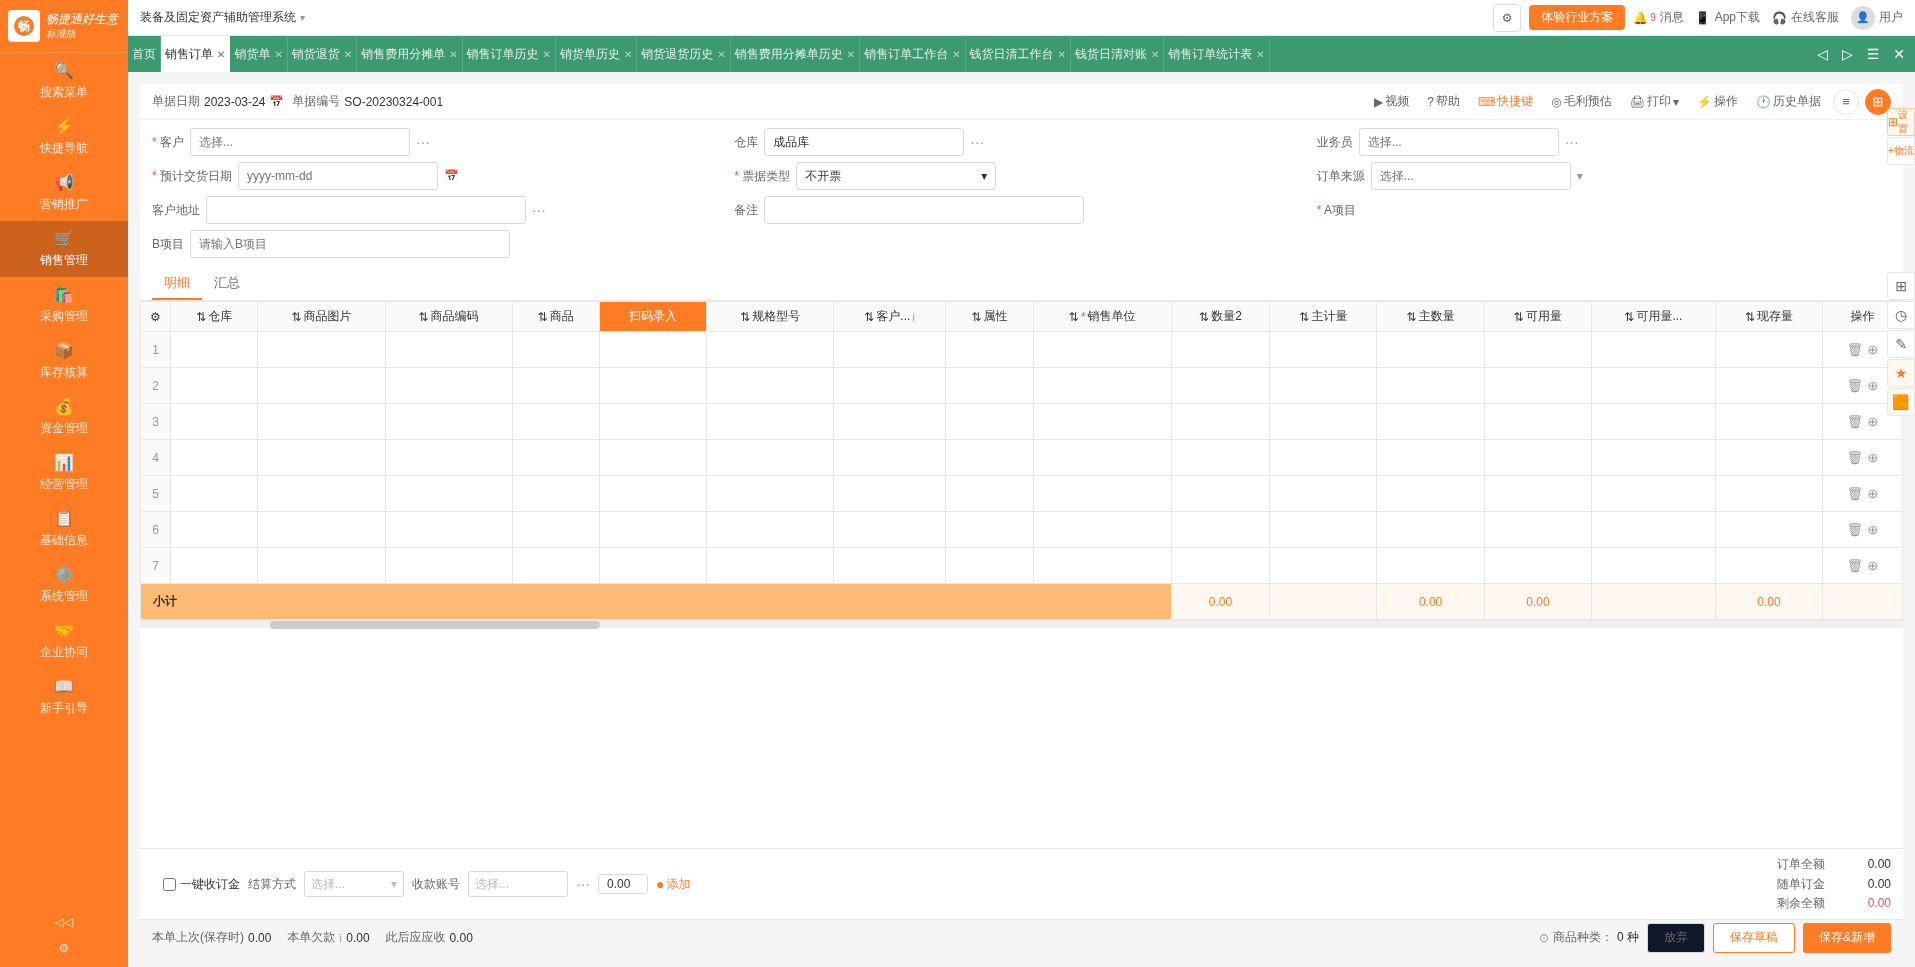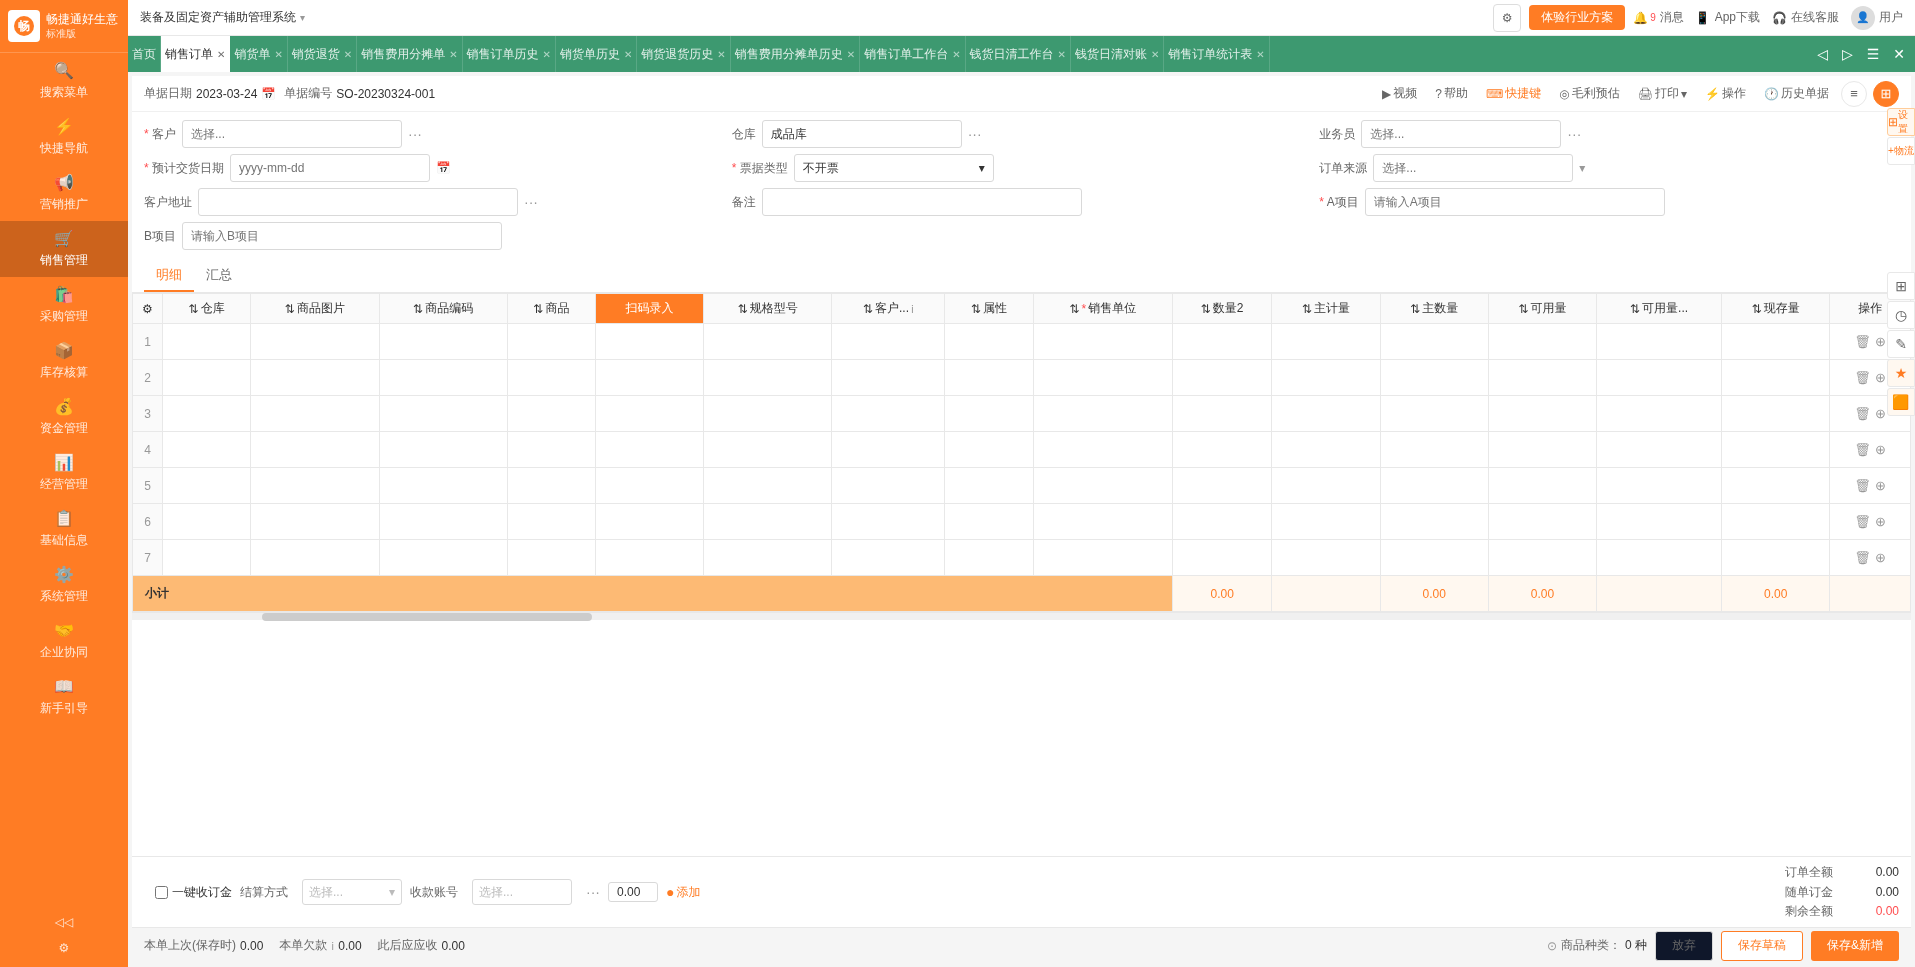--- a/index.html
+++ b/index.html
@@ -31,20 +31,21 @@
       align-items: center;
       justify-content: center;
       color: #ff7c24;
       font-weight: bold;
       font-size: 14px;
     }
     .sidebar-logo-text {
       font-size: 11px;
       color: white;
       line-height: 1.3;
+      font-style: italic;
     }
     .sidebar-menu-item {
       display: flex;
       flex-direction: column;
       align-items: center;
       padding: 8px 4px;
       cursor: pointer;
       color: rgba(255,255,255,0.85);
       gap: 2px;
       font-size: 11px;
@@ -184,21 +185,21 @@
       font-size: 14px;
     }
 
     
     .page-content {
       flex: 1;
       background: white;
       display: flex;
       flex-direction: column;
       overflow: hidden;
-      margin: 4px;
+      margin: 12px;
     }
 
     
     .page-toolbar {
       height: 36px;
       display: flex;
       align-items: center;
       padding: 0 12px;
       gap: 8px;
       border-bottom: 1px solid #f0f0f0;
@@ -388,21 +389,21 @@
       display: flex;
       align-items: center;
       gap: 4px;
       cursor: pointer;
       color: #333;
       padding-left: 11px;
     }
     .payment-field {
       display: flex;
       align-items: center;
-      gap: 14px;
+      gap: 8px;
       color: #666;
     }
     .payment-select {
       height: 26px;
       border: 1px solid #d9d9d9;
       border-radius: 3px;
       padding: 0 6px;
       min-width: 80px;
       font-size: 12px;
       color: #bbb;
@@ -837,21 +838,20 @@
             <span class="form-label">客户地址</span>
             <input class="form-input wide-input" type="text" style="max-width: 320px;">
             <span class="form-dots">···</span>
           </div>
           <div class="form-field">
             <span class="form-label">备注</span>
             <input class="form-input wide-input" type="text" style="max-width: 320px;">
           </div>
           <div class="form-field">
             <span class="form-label required">A项目</span>
-            <input class="form-input wide-input" type="text" placeholder="请输入A项目" style="max-width: 300px;">
           </div>
         </div>
 
         <div class="form-row">
           <div class="form-field">
             <span class="form-label">B项目</span>
             <input class="form-input wide-input" type="text" placeholder="请输入B项目" style="max-width: 320px;">
           </div>
         </div>
       </div>

